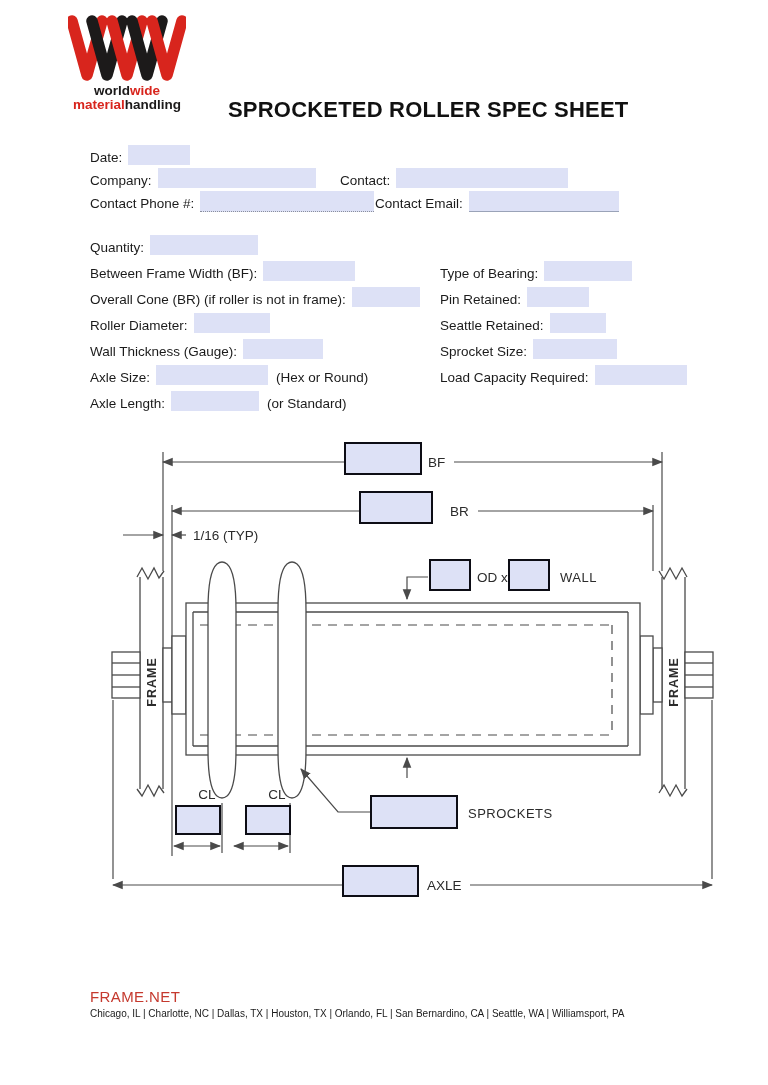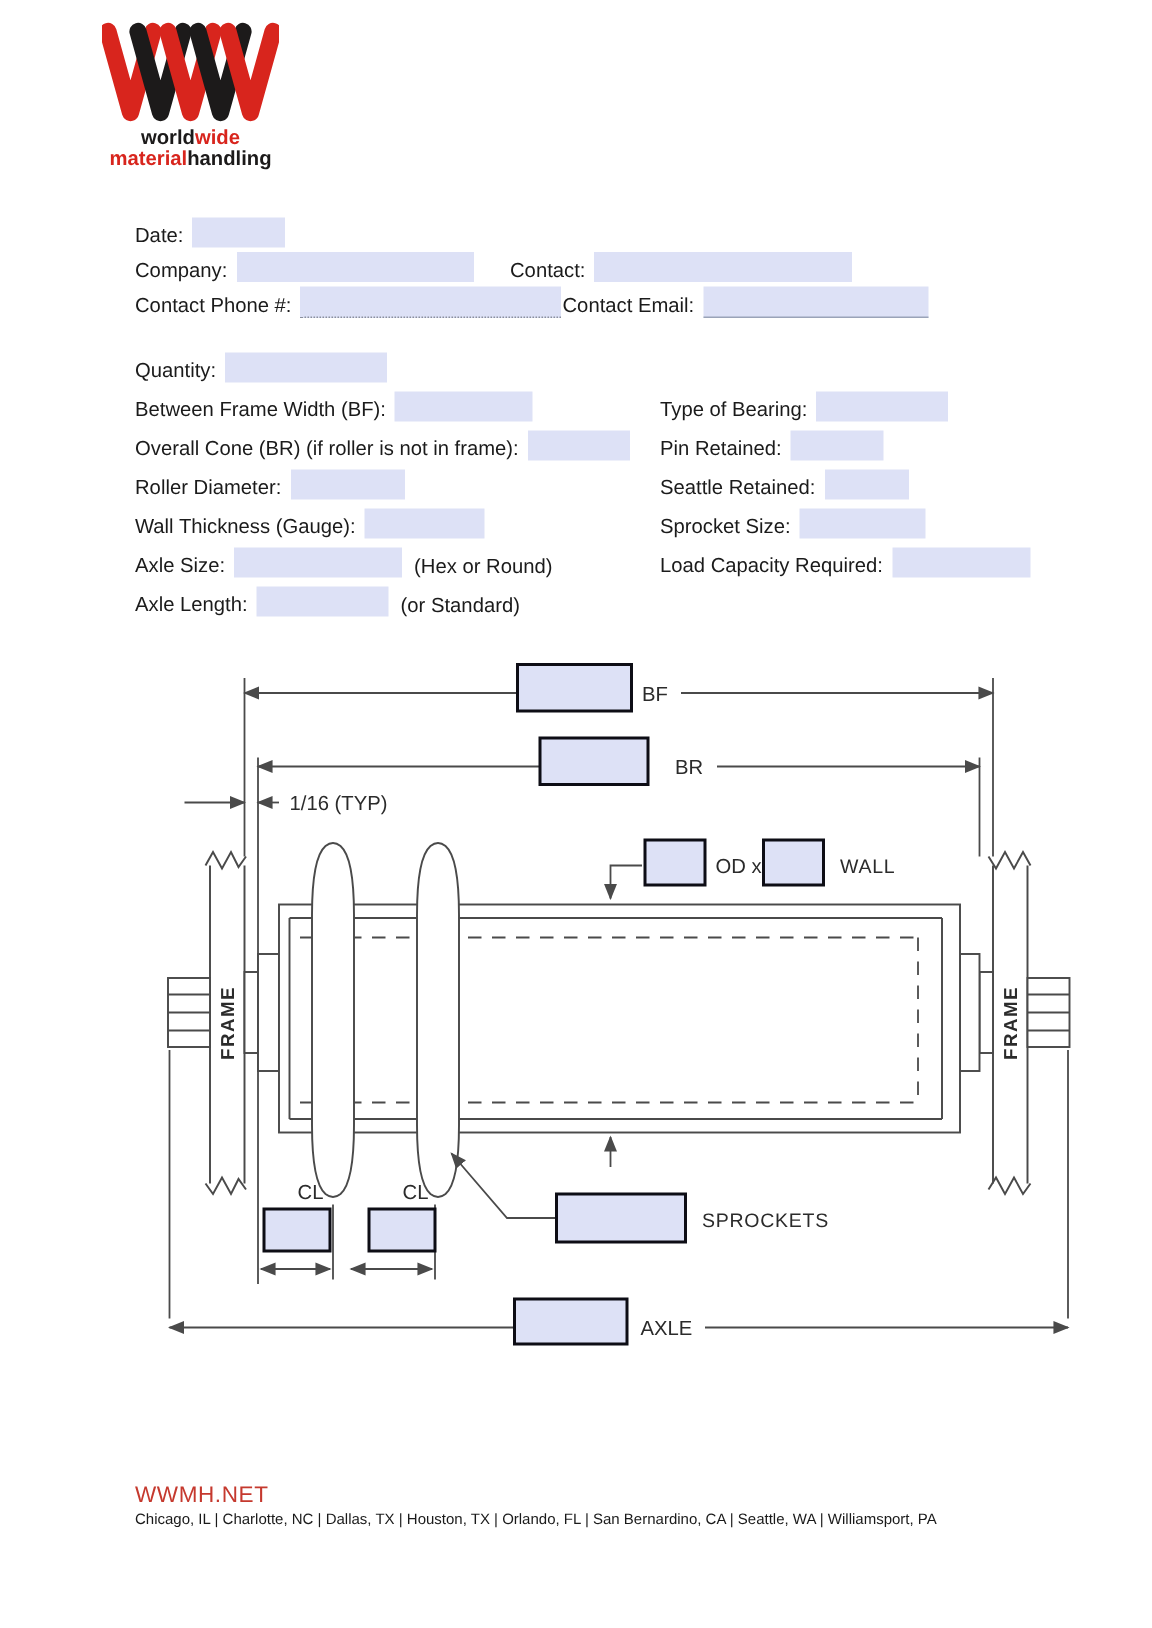--- a/index.html
+++ b/index.html
@@ -45,20 +45,21 @@
         <path d="M24,7 L39,61 L54,7" stroke="#1c1a1a"></path>
         <path d="M44,7 L59,61 L74,7" stroke="#d8251d"></path>
         <path d="M64,7 L79,61 L94,7" stroke="#1c1a1a"></path>
         <path d="M84,7 L99,61 L114,7" stroke="#d8251d"></path>
       </g>
     </svg>
     <div class="lt"><span class="blk">world</span><span class="red">wide</span></div>
     <div class="lt"><span class="red">material</span><span class="blk">handling</span></div>
   </div>
 
+  <div class="abs" id="title">SPROCKETED ROLLER SPEC SHEET</div>
 
   <div class="fitem" style="left:90px;top:148px">
     <span>Date:</span><span class="ffield" style="width:62px"></span>
   </div>
   <div class="fitem" style="left:340px;top:171px">
     <span>Contact:</span><span class="ffield" style="width:172px"></span>
   </div>
   <div class="fitem" style="left:90px;top:171px">
     <span>Company:</span><span class="ffield" style="width:158px"></span>
   </div>
@@ -198,16 +199,16 @@
     <path class="dim" d="M301,769 L338,812 L370,812" marker-start="url(#ah)"></path>
     <rect class="vbox" x="371" y="796" width="86" height="32"></rect>
     <text class="dlabel2" x="468" y="818">SPROCKETS</text>
 
     <line class="dim" x1="113" y1="885" x2="343" y2="885" marker-start="url(#ah)"></line>
     <line class="dim" x1="470" y1="885" x2="712" y2="885" marker-end="url(#ah)"></line>
     <rect class="vbox" x="343" y="866" width="75" height="30"></rect>
     <text class="dlabel" x="427" y="890">AXLE</text>
   </svg>
 
-  <div class="abs" id="site">WWMH.NET</div>
+  <div class="abs" id="site">FRAME.NET</div>
   <div class="abs" id="cities">Chicago, IL | Charlotte, NC | Dallas, TX | Houston, TX | Orlando, FL | San Bernardino, CA | Seattle, WA | Williamsport, PA</div>
 
 </div>
 
 </body></html>

